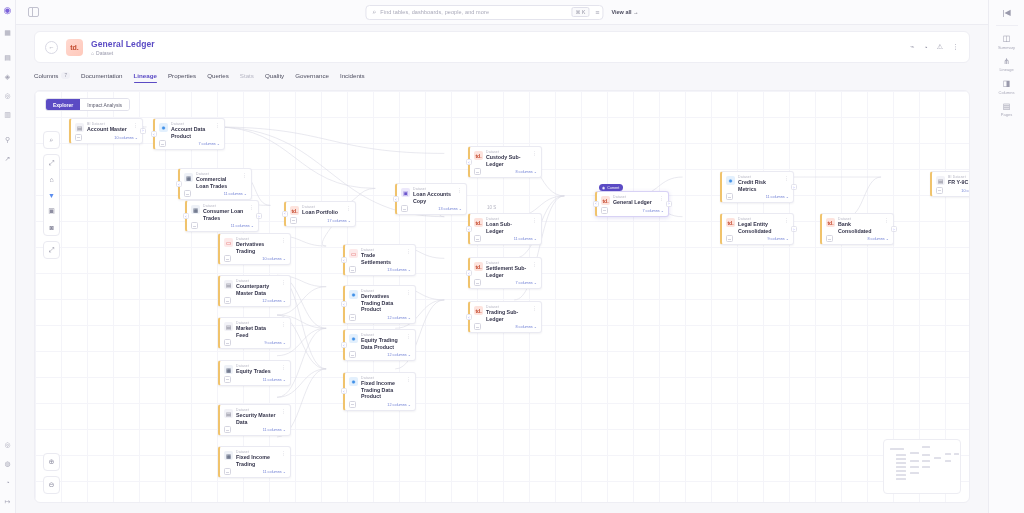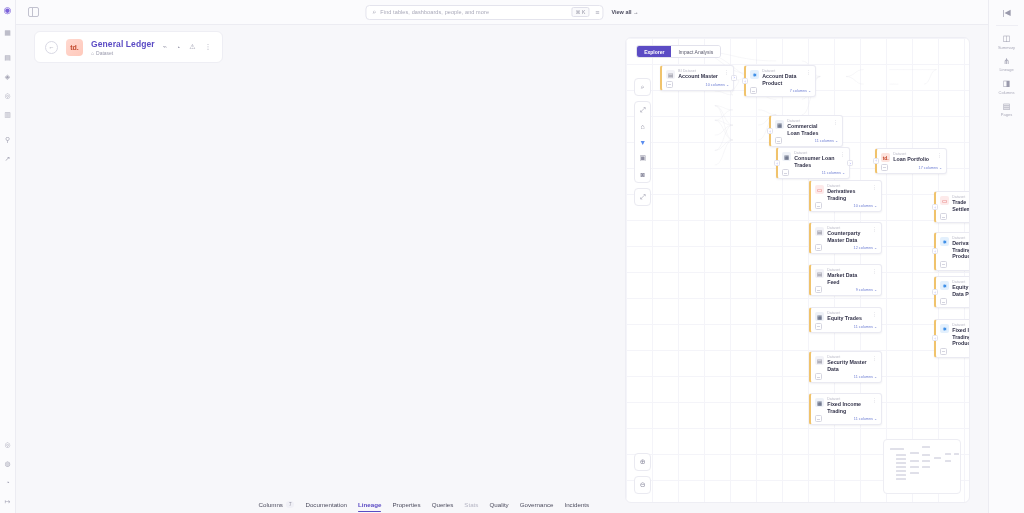--- a/index.html
+++ b/index.html
@@ -56,21 +56,21 @@
   .s-ico { color: #9a9aac; font-size: 7px; }
   .s-ph { flex: 1; font-size: 5.5px; color: #a8a8b8; letter-spacing: .1px; }
   .kbd {
     font-size: 5px; color: #8d8d9e; border: 1px solid #e0e0ea;
     border-radius: 2px; padding: 1px 3px; background: #fafafc;
   }
   .s-filter { color: #9a9aac; font-size: 7px; padding-left: 2px; }
   .viewall { font-size: 5.5px; color: #4b4b5e; font-weight: bold; white-space: nowrap; }
 
   
-  .body { flex: 1; padding: 6px 0 0 0; display: flex; flex-direction: row; min-height: 0; }
+  .body { flex: 1; padding: 6px 0 0 0; display: flex; flex-direction: column; min-height: 0; }
 
   
   .titlecard {
     margin: 0 18px; background: #fff; border: 1px solid #eeeef4;
     border-radius: 6px; height: 32px; display: flex; align-items: center;
     padding: 0 10px; gap: 8px;
   }
   .backbtn {
     width: 13px; height: 13px; border: 1px solid #d9d9e4; border-radius: 50%;
     display: flex; align-items: center; justify-content: center;

